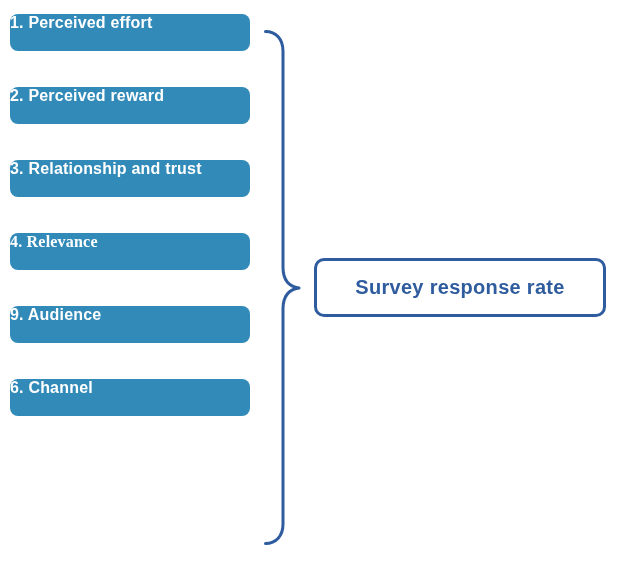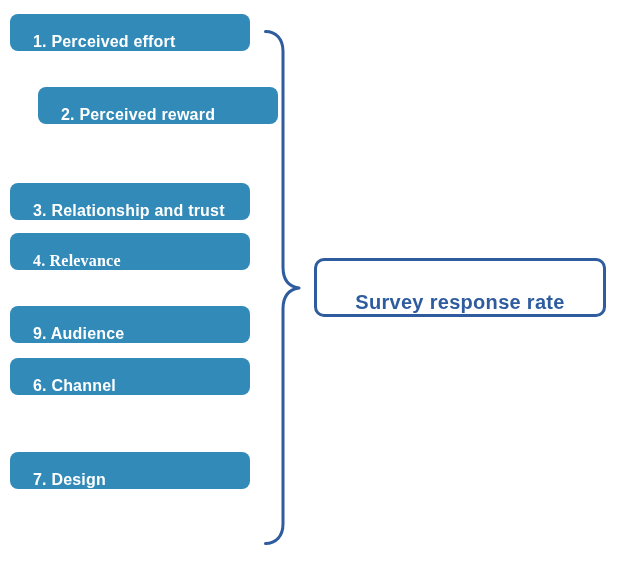--- a/index.html
+++ b/index.html
@@ -19,37 +19,36 @@
     height: 575px;
   }
   .factor {
     position: absolute;
     left: 10px;
     width: 240px;
     height: 37px;
     background: var(--box-fill, #318ab8);
     border-radius: 8px;
     display: flex;
-    align-items: flex-end;
-    padding-left: 23px;
+    align-items: flex-start;
     box-sizing: border-box;
   }
   .factor-label {
     color: var(--box-text, #ffffff);
     font-size: 16px;
     font-weight: 600;
     letter-spacing: 0.2px;
     white-space: nowrap;
   }
   .factor-1 { top: 14px; }
-  .factor-2 { top: 87px; margin-left: 28px; }
-  .factor-3 { top: 160px; margin-top: 23px; }
+  .factor-2 { top: 87px; }
+  .factor-3 { top: 160px; }
   .factor-4 { top: 233px; font-family: Liberation Serif, serif; }
   .factor-5 { top: 306px; }
-  .factor-6 { top: 358px; }
+  .factor-6 { top: 379px; }
   .factor-7 { top: 452px; }
   .factor-8 { top: 525px; }
   .brace-svg {
     position: absolute;
     left: 0;
     top: 0;
     pointer-events: none;
   }
   .brace-path {
     fill: none;
@@ -62,21 +61,21 @@
     position: absolute;
     left: 314px;
     top: 258px;
     width: 292px;
     height: 59px;
     box-sizing: border-box;
     background: var(--bg, #ffffff);
     border: 3px solid var(--accent, #2e5c9e);
     border-radius: 10px;
     display: flex;
-    align-items: flex-end;
+    align-items: center;
     justify-content: center;
   }
   .result-label {
     color: var(--accent, #2e5c9e);
     font-size: 20px;
     font-weight: 700;
     letter-spacing: 0.3px;
     white-space: nowrap;
   }
 </style>
@@ -96,23 +95,20 @@
   </div>
   <div class="factor factor-4">
     <span class="factor-label">4. Relevance</span>
   </div>
   <div class="factor factor-5">
     <span class="factor-label">9. Audience</span>
   </div>
   <div class="factor factor-6">
     <span class="factor-label">6. Channel</span>
   </div>
-  <div class="factor factor-7">
-    <span class="factor-label">7. Design</span>
-  </div>
 
   <svg class="brace-svg" width="620" height="575" viewBox="0 0 620 575" aria-hidden="true">
     <path class="brace-path" d="M265.5,31.5
              C276,31.5 283,39 283,51
              L283,267
              C283,279 288,286.5 299,288
              C288,289.5 283,297 283,309
              L283,524
              C283,536 276,543.5 265.5,543.5"></path>
   </svg>

